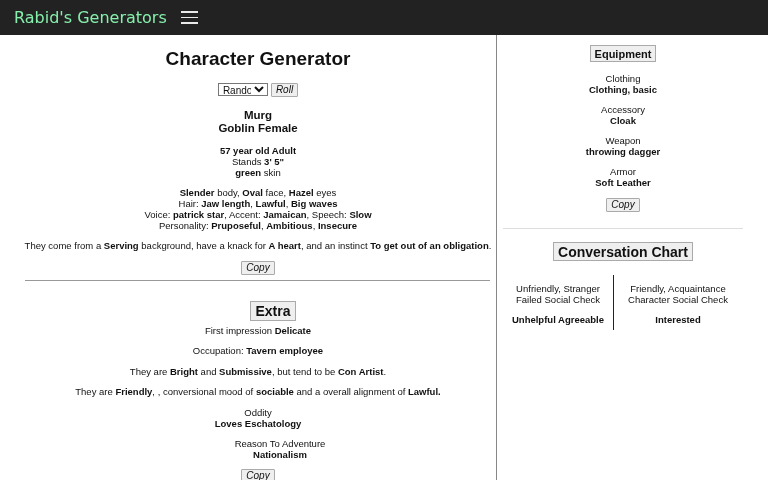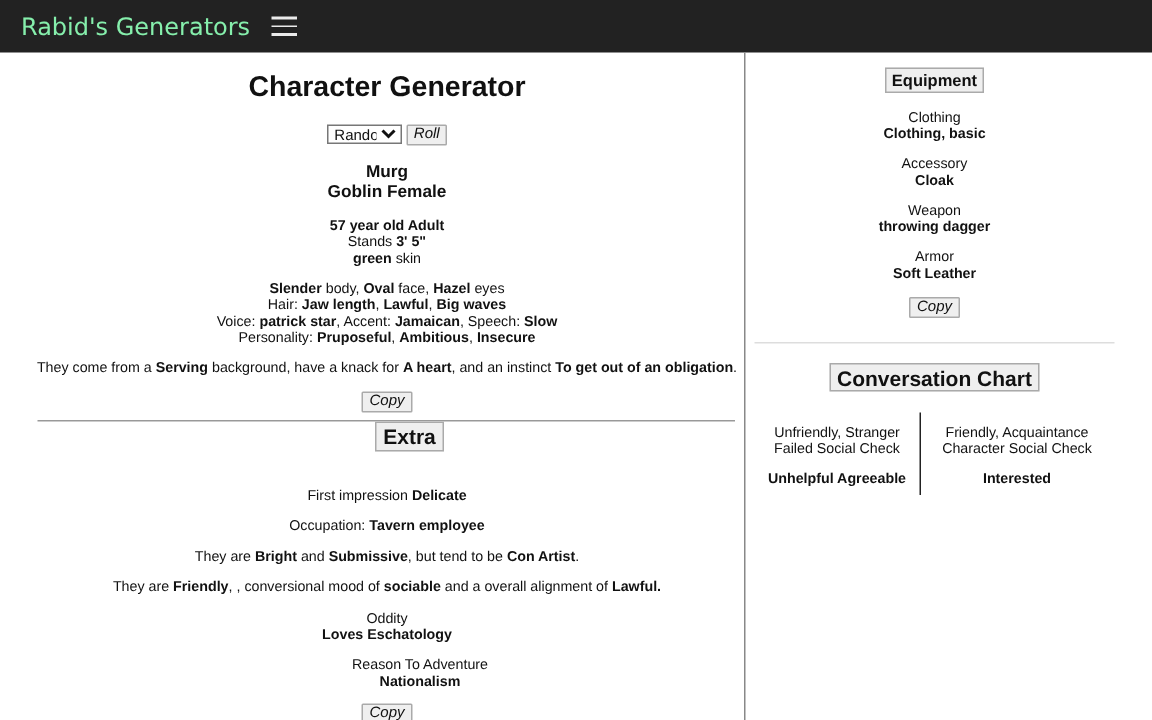--- a/index.html
+++ b/index.html
@@ -78,21 +78,21 @@
   <div class="block lines" style="top:205px;">
     <span>They come from a </span><b>Serving</b><span> background, have a knack for </span><b>A heart</b><span>, and an instinct </span><b>To get out of an obligation</b><span>.</span>
   </div>
 
   <div class="block" style="top:226px;">
     <button class="btn">Copy</button>
   </div>
 
   <div class="hr-left"></div>
 
-  <div class="block" style="top:246px;padding-left:30px;">
+  <div class="block" style="top:266px;padding-left:30px;">
     <button class="section-btn" style="font-size:14px; height:20px; padding:0 4px;">Extra</button>
   </div>
 
   <div class="block lines" style="top:290px;">
     <span>First impression </span><b>Delicate</b>
   </div>
   <div class="block lines" style="top:310px;">
     <span>Occupation: </span><b>Tavern employee</b>
   </div>
   <div class="block lines" style="top:351px;">

